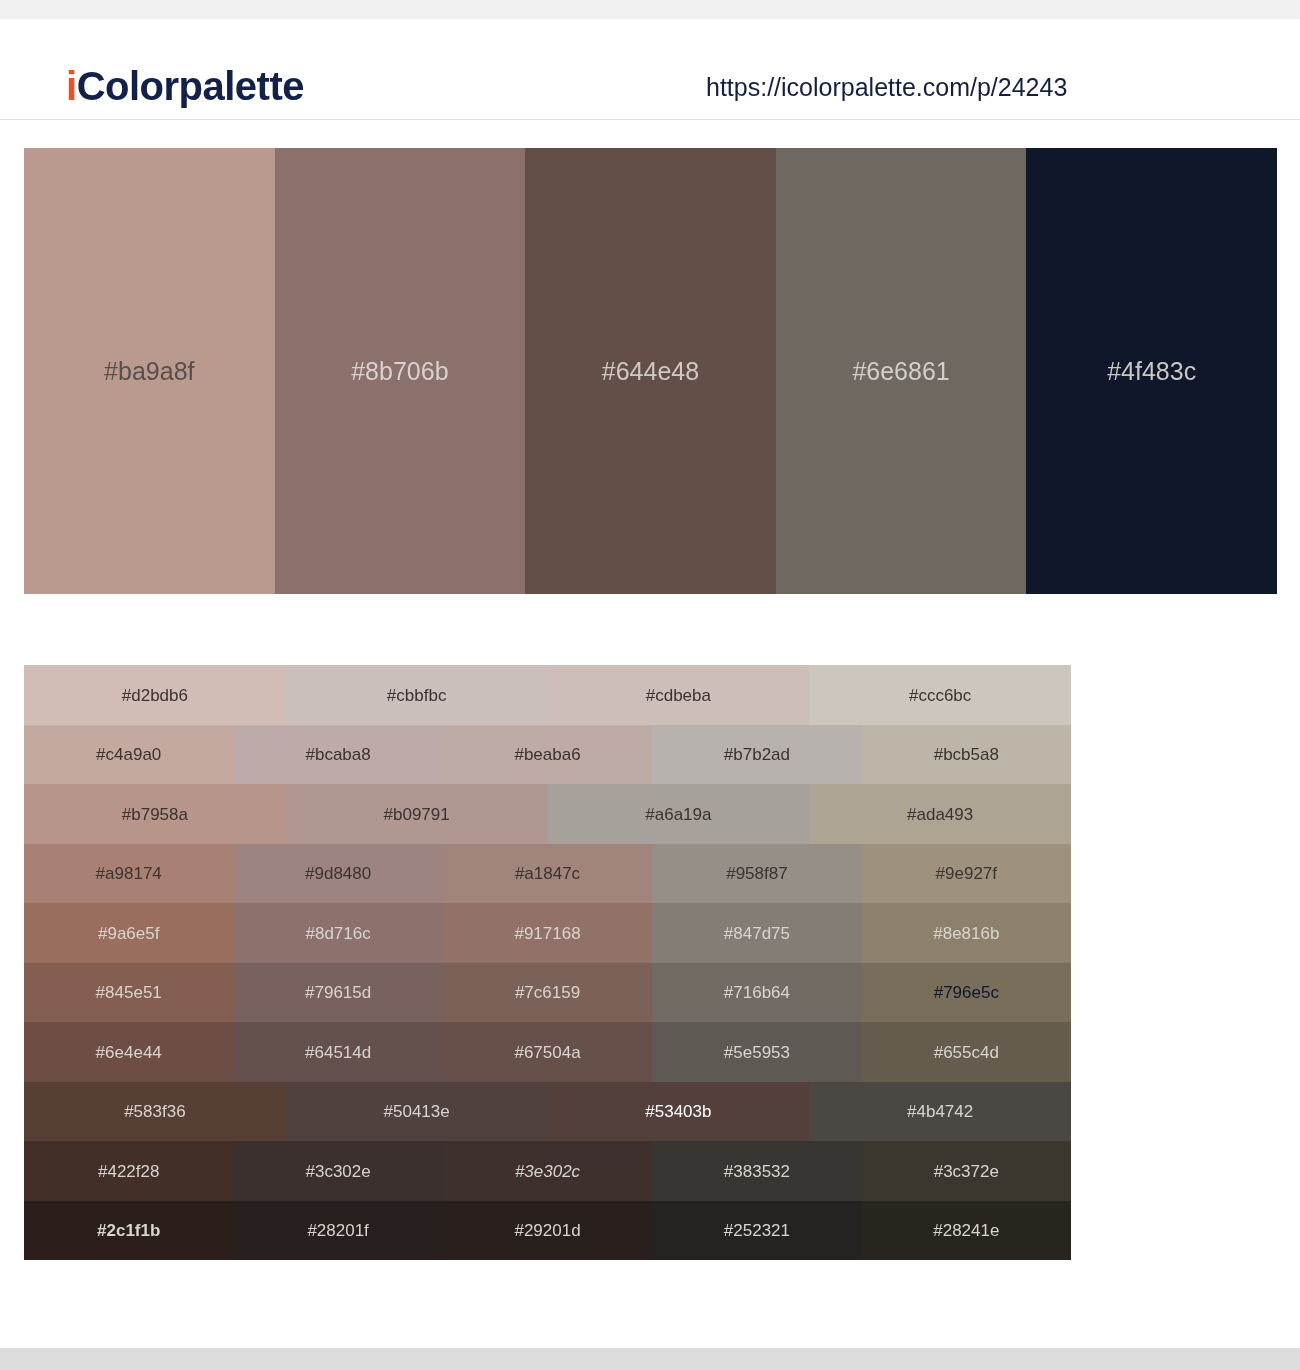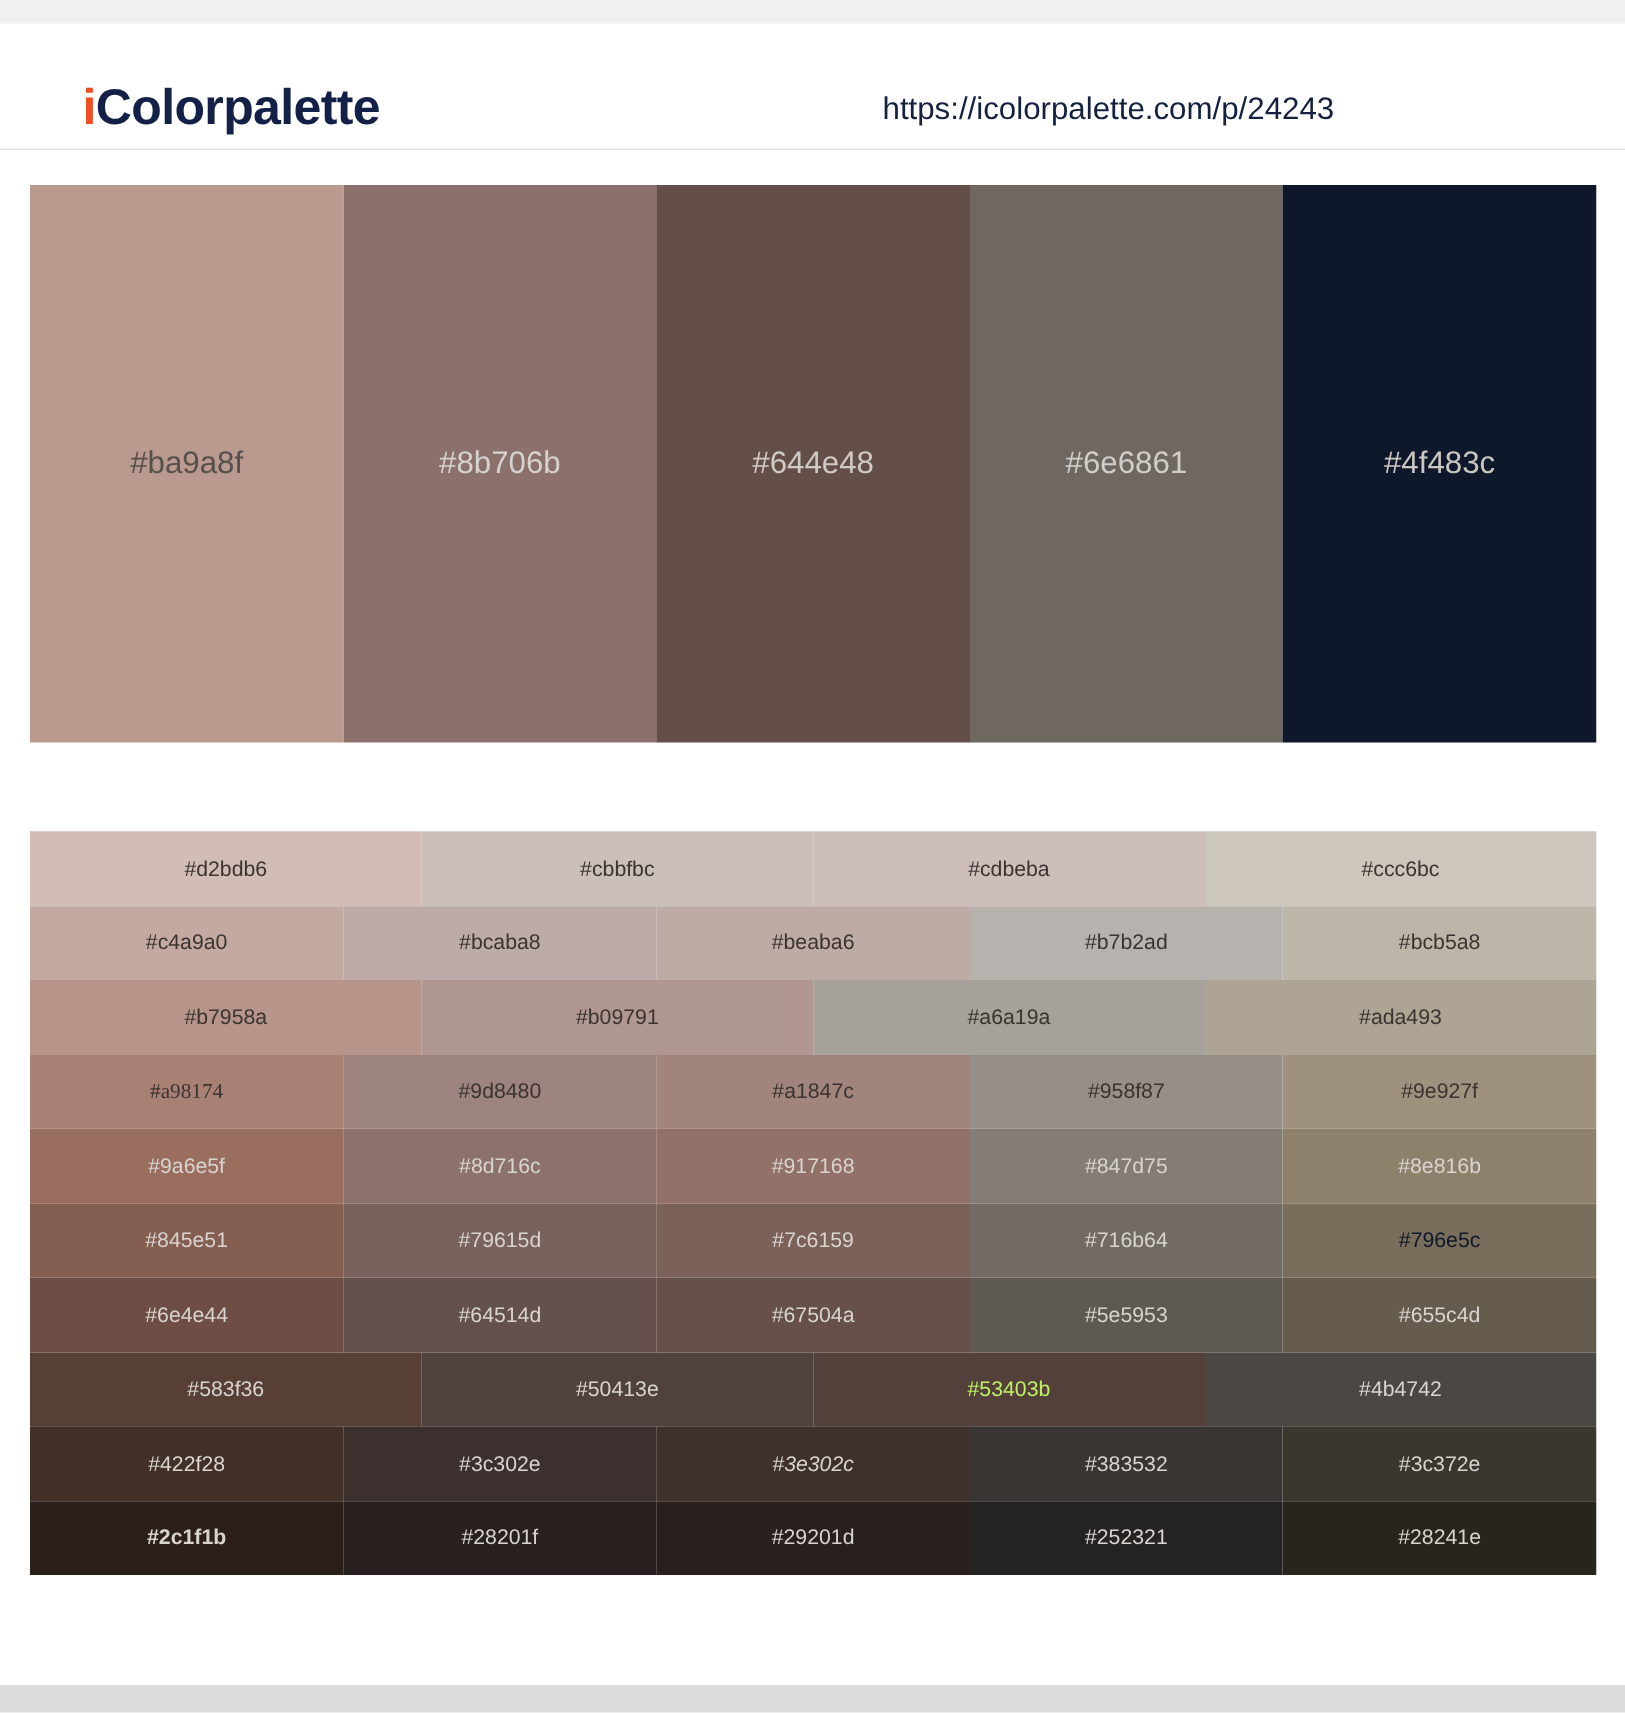--- a/index.html
+++ b/index.html
@@ -81,21 +81,21 @@
     text-align: center;
     font-size: 25px;
     line-height: 1;
     white-space: nowrap;
   }
   
   .shade-grid {
     position: absolute;
     left: 24px;
     top: 665px;
-    width: 1253px;
+    width: 1047px;
     height: 595px;
     display: flex;
     flex-direction: column;
   }
   .shade-row {
     flex: 1 1 0;
     display: flex;
   }
   .shade-cell {
     flex: 1 1 0;
@@ -194,21 +194,21 @@
           <div class="shade-label" style="color: rgb(58, 51, 48);">#b09791</div>
         </div>
         <div class="shade-cell" style="background: rgb(166, 161, 154);">
           <div class="shade-label" style="color: rgb(58, 51, 48);">#a6a19a</div>
         </div>
         <div class="shade-cell" style="background: rgb(173, 164, 147);">
           <div class="shade-label" style="color: rgb(58, 51, 48);">#ada493</div>
         </div>
       </div>
       <div class="shade-row">
-        <div class="shade-cell" style="background: rgb(169, 129, 116); font-family: Liberation Serif, serif;">
+        <div class="shade-cell" style="background: rgb(169, 129, 116);">
           <div class="shade-label" style="color: rgb(58, 51, 48);">#a98174</div>
         </div>
         <div class="shade-cell" style="background: rgb(157, 132, 128);">
           <div class="shade-label" style="color: rgb(58, 51, 48);">#9d8480</div>
         </div>
         <div class="shade-cell" style="background: rgb(161, 132, 124);">
           <div class="shade-label" style="color: rgb(58, 51, 48);">#a1847c</div>
         </div>
         <div class="shade-cell" style="background: rgb(149, 143, 135);">
           <div class="shade-label" style="color: rgb(58, 51, 48);">#958f87</div>
@@ -269,21 +269,21 @@
         </div>
       </div>
       <div class="shade-row">
         <div class="shade-cell" style="background: rgb(88, 63, 54);">
           <div class="shade-label" style="color: rgb(216, 212, 208);">#583f36</div>
         </div>
         <div class="shade-cell" style="background: rgb(80, 65, 62);">
           <div class="shade-label" style="color: rgb(216, 212, 208);">#50413e</div>
         </div>
         <div class="shade-cell" style="background: rgb(83, 64, 59);">
-          <div class="shade-label" style="color: #bef264;">#53403b</div>
+          <div class="shade-label" style="color: #ffffff;">#53403b</div>
         </div>
         <div class="shade-cell" style="background: rgb(75, 71, 66);">
           <div class="shade-label" style="color: rgb(216, 212, 208);">#4b4742</div>
         </div>
       </div>
       <div class="shade-row">
         <div class="shade-cell" style="background: rgb(66, 47, 40);">
           <div class="shade-label" style="color: rgb(216, 212, 208);">#422f28</div>
         </div>
         <div class="shade-cell" style="background: rgb(60, 48, 46);">

